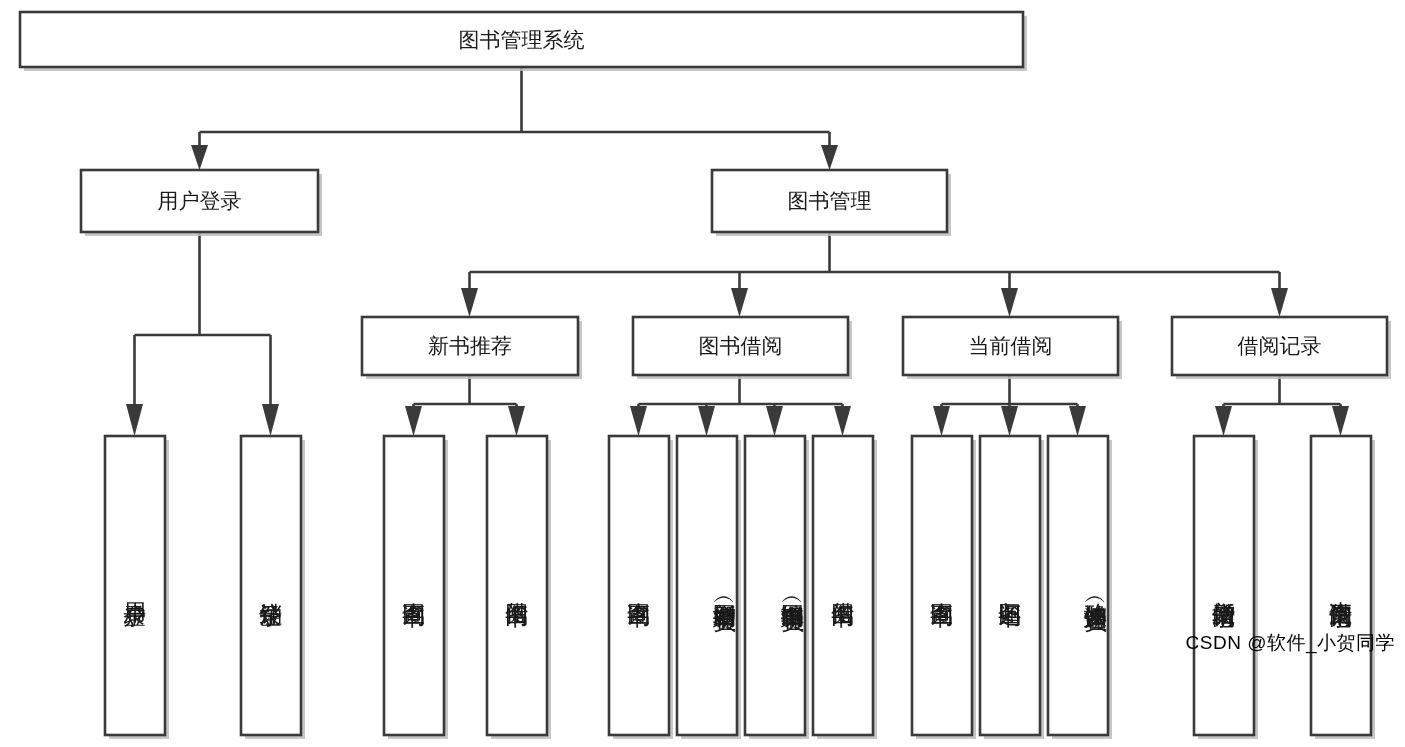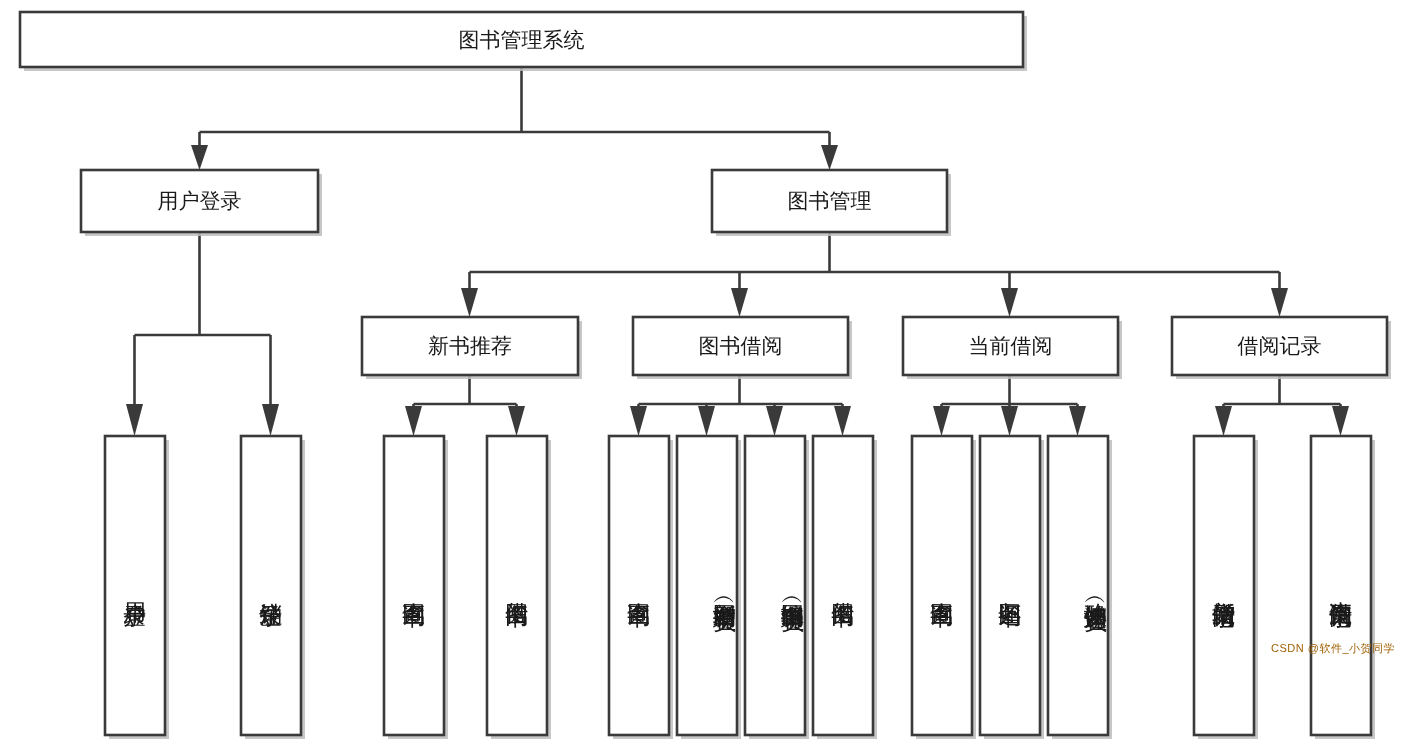--- a/index.html
+++ b/index.html
@@ -66,22 +66,22 @@
     color: #1a1a1a;
     letter-spacing: 1px;
     white-space: nowrap;
     pointer-events: none;
   }
   .watermark {
     position: absolute;
     right: 10px;
     bottom: 6px;
     font-family: "Liberation Sans", "DejaVu Sans", sans-serif;
-    font-size: 11px;
-    color: #a16207;
+    font-size: 19px;
+    color: #000000;
     white-space: nowrap;
     letter-spacing: 0.5px;
   }
 </style>
 </head>
 <body>
 
 <div id="diagram-root">
 
   <svg class="diagram" viewBox="0 0 1405 747" xmlns="http://www.w3.org/2000/svg">

